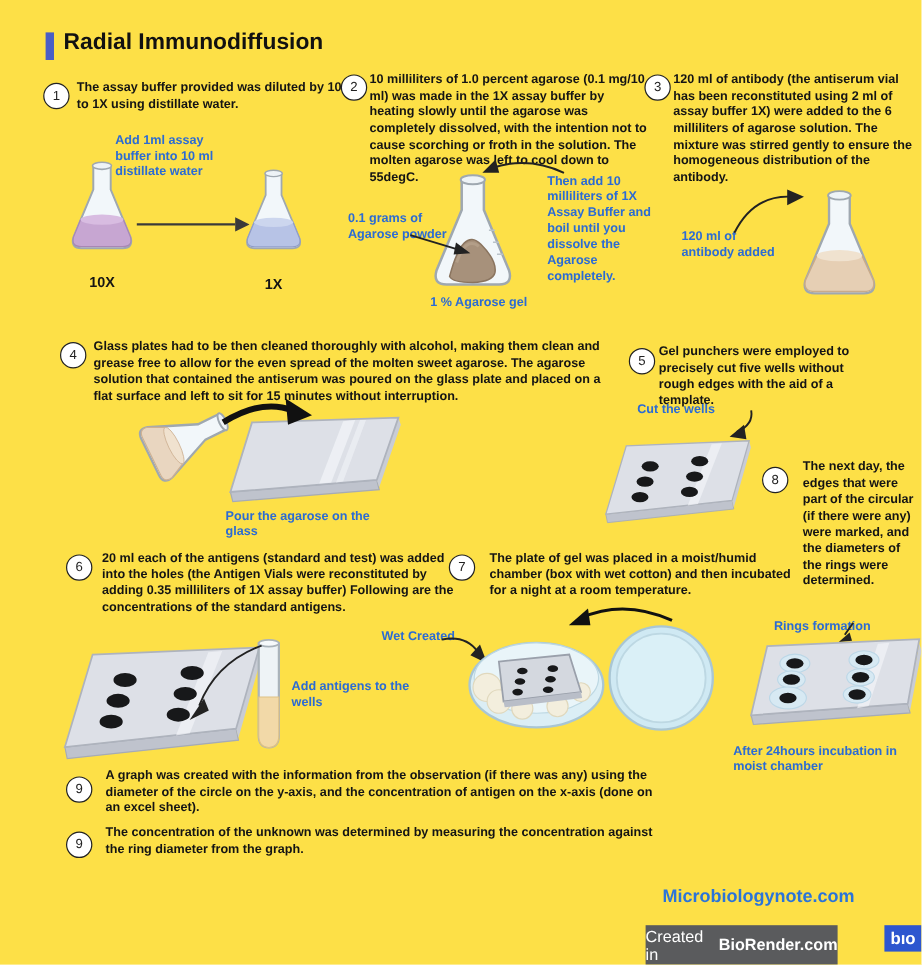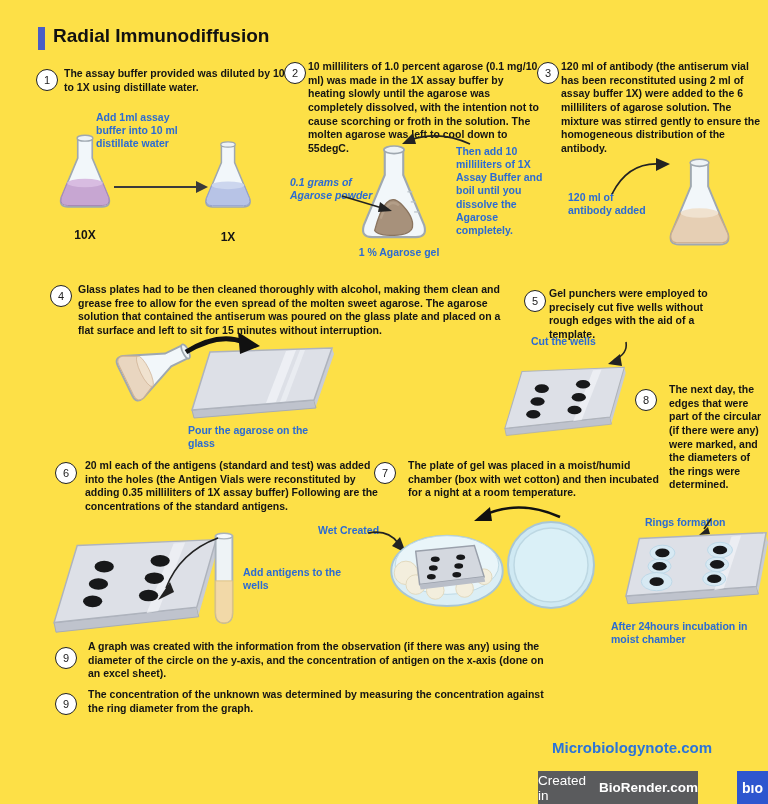--- a/index.html
+++ b/index.html
@@ -16,21 +16,21 @@
   .flask-label{position:absolute;font-size:12px;font-weight:700;color:#141414;
     text-align:center;}
   .title-bar{position:absolute;left:38px;top:27px;width:7px;height:23px;background:#4a5ec5;}
   .page-title{position:absolute;left:53px;top:25px;font-size:19px;font-weight:700;color:#111;}
   .site-link{position:absolute;left:552px;top:739px;width:200px;font-size:15px;
     font-weight:700;color:#2b74d9;}
   .credit-bar{position:absolute;left:538px;top:771px;width:160px;height:33px;
     background:#5a5b5d;display:flex;align-items:center;justify-content:center;
     color:#fff;font-size:13.5px;}
   .credit-bar b{font-weight:700;margin-left:4px;}
-  .logo-box{position:absolute;left:737px;top:771px;width:31px;height:33px;
+  .logo-box{position:absolute;left:737px;top:771px;width:31px;height:22px;
     background:#2d56cf;display:flex;align-items:center;justify-content:center;
     color:#fff;font-weight:700;font-size:14px;}
   svg{display:block;}
 </style>
 </head>
 <body>
 
 <div id="canvas">
 
   <div class="title-bar"></div>
@@ -70,21 +70,21 @@
 
   <svg class="abs" style="left:352px;top:140px;" width="84" height="112" viewBox="0 0 100 130">
     <path d="M39,10 L39,40 L14,100 Q10,114 24,114 L76,114 Q90,114 86,100 L61,40 L61,10 Z" fill="#f2f7fa" stroke="#9fa8b0" stroke-width="2.5"></path>
     <path d="M27,106 Q40,56 58,74 Q74,90 72,102 Q70,111 50,112 Q30,112 27,106 Z" fill="#a7917b" stroke="#8a745f" stroke-width="1.5"></path>
     <path d="M34,92 Q43,66 56,76" fill="none" stroke="#b8a48f" stroke-width="3" opacity="0.7"></path>
     <ellipse cx="50" cy="10" rx="12" ry="4.5" fill="#eef3f6" stroke="#9fa8b0" stroke-width="2"></ellipse>
     <line x1="66" y1="60" x2="72" y2="60" stroke="#b9c2c9" stroke-width="1.5"></line>
     <line x1="70" y1="72" x2="76" y2="72" stroke="#b9c2c9" stroke-width="1.5"></line>
     <line x1="74" y1="84" x2="80" y2="84" stroke="#b9c2c9" stroke-width="1.5"></line>
   </svg>
-  <div class="blue-label" style="left:290px;top:176px;width:105px;font-style:italic;">0.1 grams of Agarose powder</div>
+  <div class="blue-label" style="left:290px;top:176px;width:105px;">0.1 grams of Agarose powder</div>
   <svg class="abs" style="left:340px;top:192px;" width="52" height="24" viewBox="0 0 52 24">
     <line x1="2" y1="4" x2="42" y2="16" stroke="#222" stroke-width="1.6"></line>
     <polygon points="40,10 52,19 38,20" fill="#222"></polygon>
   </svg>
   <div class="blue-label" style="left:456px;top:145px;width:92px;">Then add 10 milliliters of 1X Assay Buffer and boil until you dissolve the Agarose completely.</div>
   <svg class="abs" style="left:398px;top:128px;" width="76" height="22" viewBox="0 0 76 22">
     <path d="M72,16 Q42,2 12,12" fill="none" stroke="#222" stroke-width="1.6"></path>
     <polygon points="15,5 4,16 18,16" fill="#222"></polygon>
   </svg>
   <div class="blue-label" style="left:344px;top:246px;width:110px;text-align:center;">1 % Agarose gel</div>

